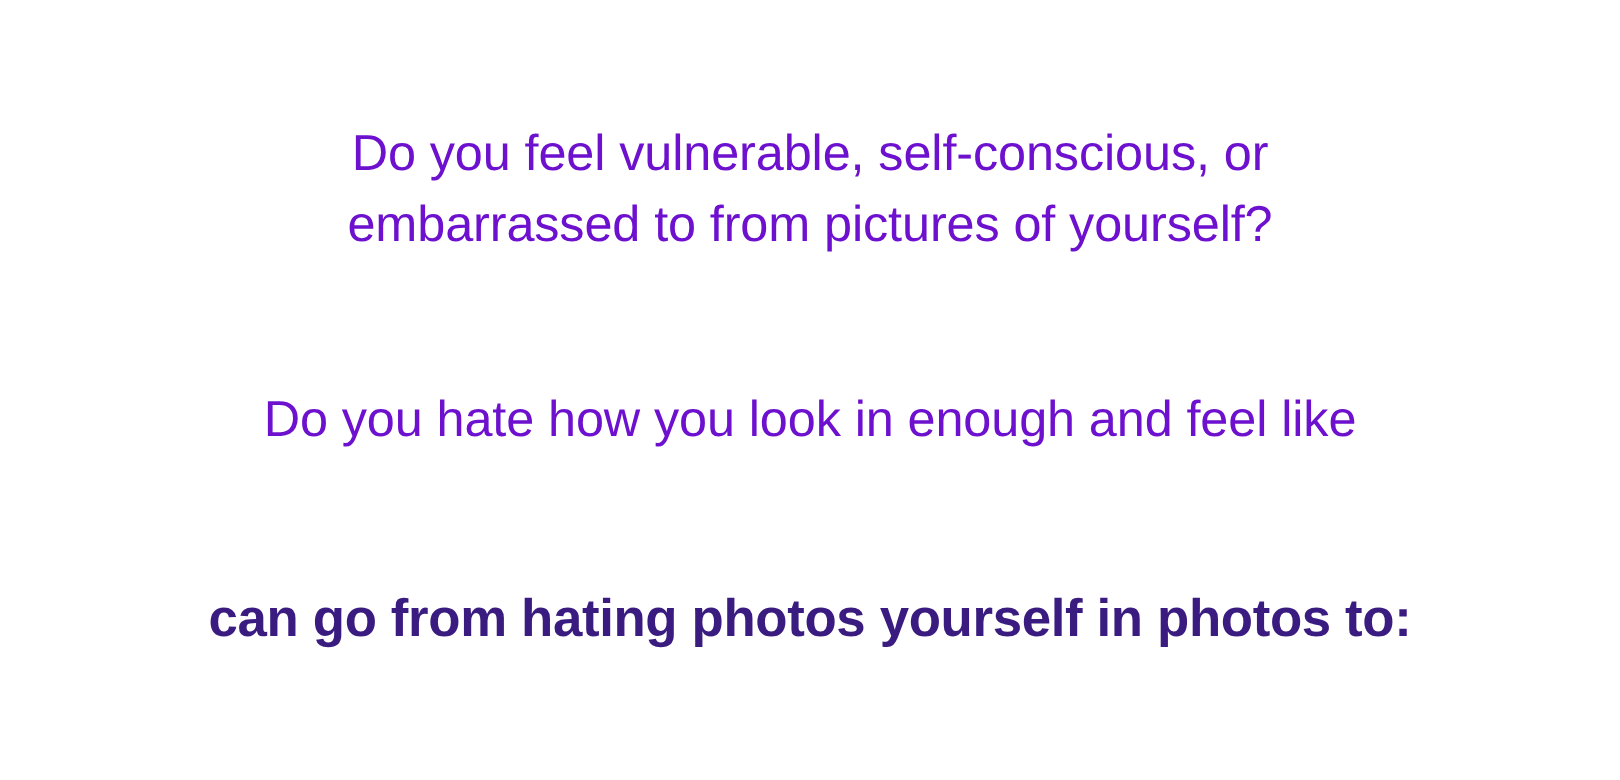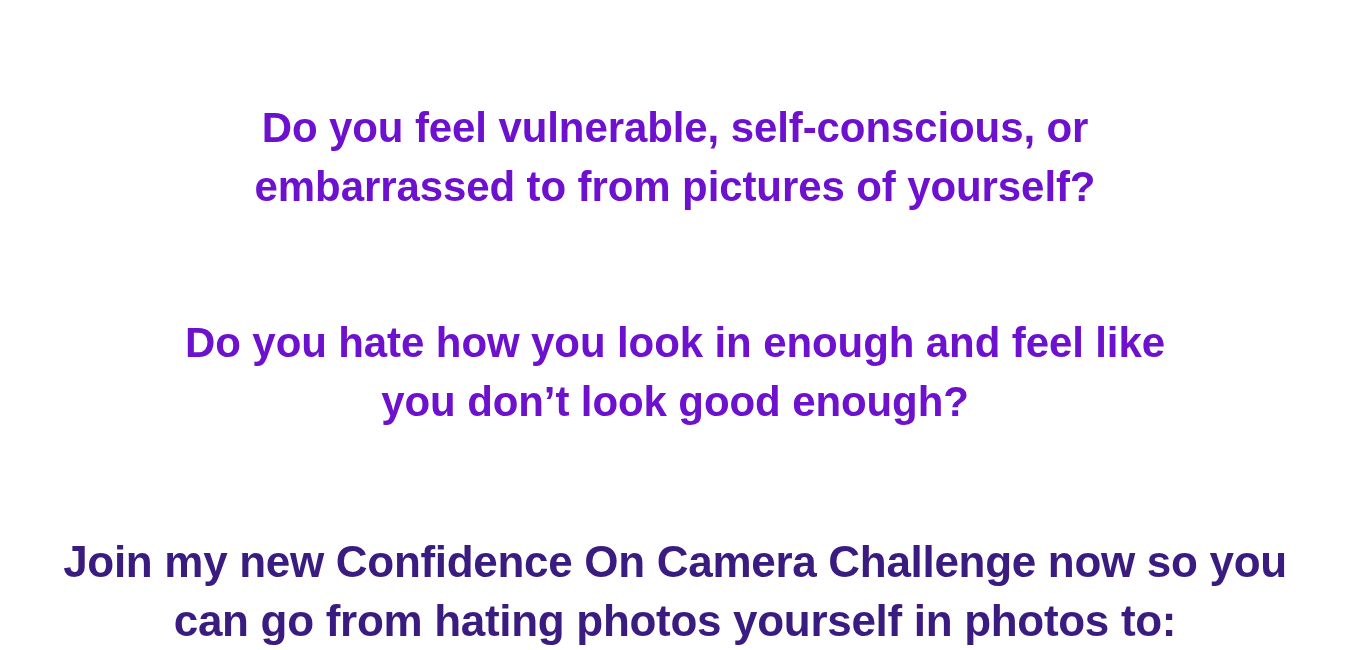--- a/index.html
+++ b/index.html
@@ -31,21 +31,21 @@
   .copy-block {
     width: 100%;
     text-align: center;
     box-sizing: border-box;
   }
 
   
   .question-block {
     color: #6E11CF;
     font-size: 42px;
-    font-weight: 700;
+    font-weight: 400;
     line-height: 59px;
     letter-spacing: -0.1px;
     padding: 0 110px;
   }
 
   
   .block-gap {
     height: 103px;
     width: 100%;
   }
@@ -77,23 +77,21 @@
 
   <div class="copy-block question-block">
     <span class="copy-line">Do you feel vulnerable, self-conscious, or</span>
     <span class="copy-line">embarrassed to from pictures of yourself?</span>
   </div>
 
   <div class="block-gap"></div>
 
   <div class="copy-block question-block">
     <span class="copy-line">Do you hate how you look in enough and feel like</span>
-    <span class="copy-line">you don’t look good enough?</span>
   </div>
 
   <div class="block-gap-lower"></div>
 
   <div class="copy-block cta-block">
-    <span class="copy-line">Join my new Confidence On Camera Challenge now so you</span>
     <span class="copy-line">can go from hating photos yourself in photos to:</span>
   </div>
 
 </div>
 
 </body></html>

